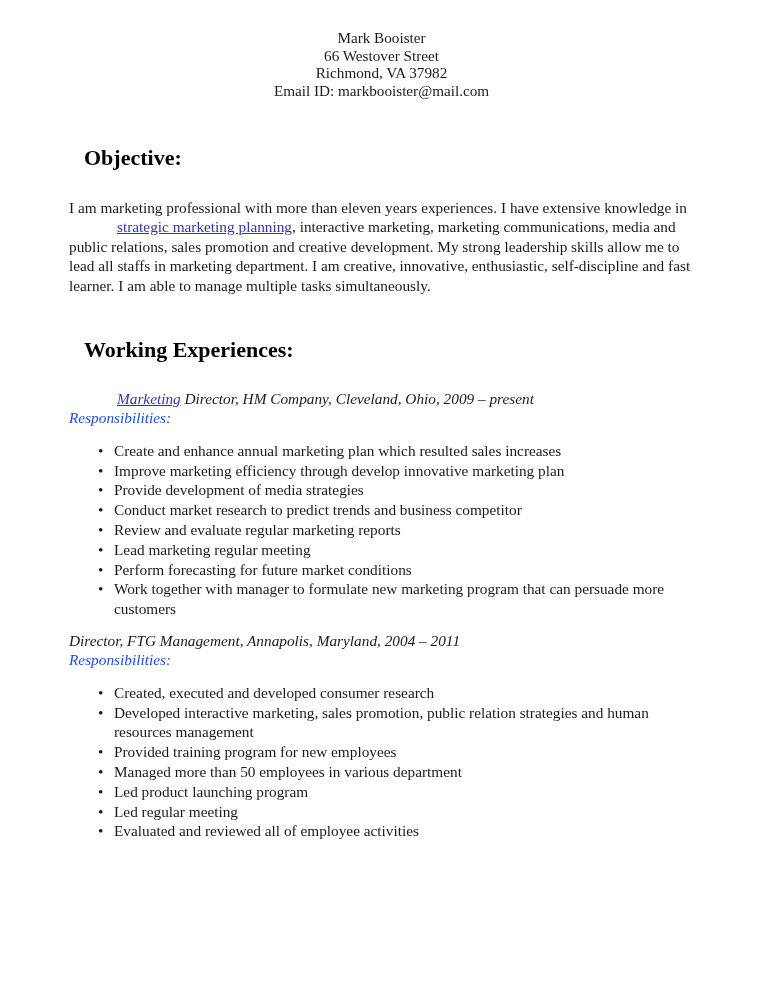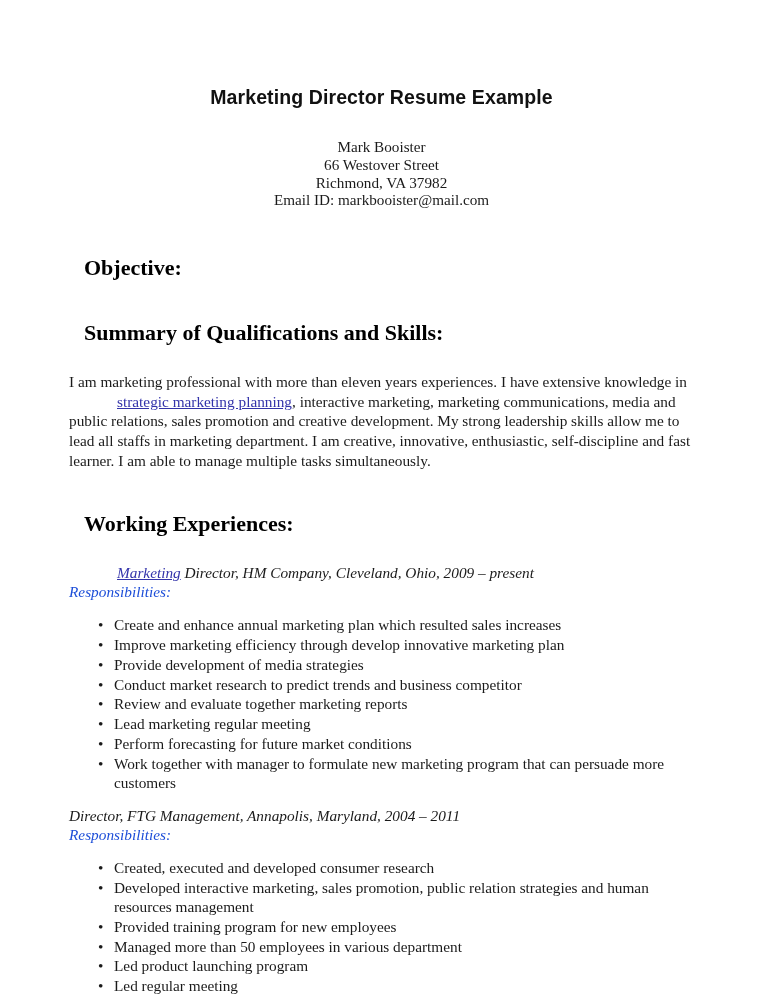--- a/index.html
+++ b/index.html
@@ -138,32 +138,30 @@
   .bullet-list li .bullet-text {
     display: block;
   }
 </style>
 </head>
 <body>
 
 <div class="page">
   <div class="content">
 
-    <h1 class="doc-title">Marketing Director Resume Example</h1>
 
     <div class="contact-block">
       <span class="contact-line">Mark Booister</span>
       <span class="contact-line">66 Westover Street</span>
       <span class="contact-line">Richmond, VA 37982</span>
       <span class="contact-line">Email ID: markbooister@mail.com</span>
     </div>
 
     <h2 class="section-heading objective">Objective:</h2>
 
-    <h2 class="section-heading summary">Summary of Qualifications and Skills:</h2>
     <p class="body-text summary-text"><span>I am marketing professional with more than eleven years experiences. I have extensive knowledge in </span><a class="doc-link" href="#">strategic marketing planning</a><span>, interactive marketing, marketing communications, media and public relations, sales promotion and creative development. My strong leadership skills allow me to lead all staffs in marketing department. I am creative, innovative, enthusiastic, self-discipline and fast learner. I am able to manage multiple tasks simultaneously.</span></p>
 
     <h2 class="section-heading experiences">Working Experiences:</h2>
 
     <p class="job-heading job-1-heading"><a class="doc-link italic" href="#">Marketing</a><span> Director, HM Company, Cleveland, Ohio, 2009 – present</span></p>
     <p class="job-resp-label">Responsibilities:</p>
     <ul class="bullet-list">
       <li>
           <span class="bullet-dot">•</span>
           <span class="bullet-text">Create and enhance annual marketing plan which resulted sales increases</span>
@@ -175,21 +173,21 @@
       <li>
           <span class="bullet-dot">•</span>
           <span class="bullet-text">Provide development of media strategies</span>
         </li>
       <li>
           <span class="bullet-dot">•</span>
           <span class="bullet-text">Conduct market research to predict trends and business competitor</span>
         </li>
       <li>
           <span class="bullet-dot">•</span>
-          <span class="bullet-text">Review and evaluate together marketing reports</span>
+          <span class="bullet-text">Review and evaluate regular marketing reports</span>
         </li>
       <li>
           <span class="bullet-dot">•</span>
           <span class="bullet-text">Lead marketing regular meeting</span>
         </li>
       <li>
           <span class="bullet-dot">•</span>
           <span class="bullet-text">Perform forecasting for future market conditions</span>
         </li>
       <li>

